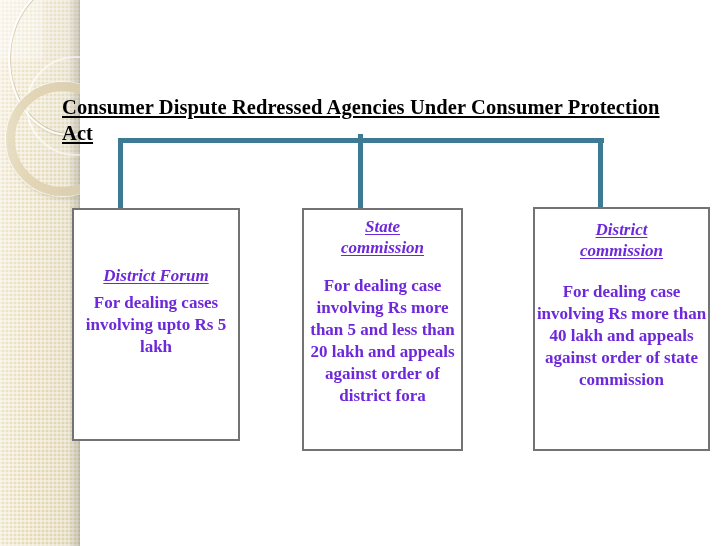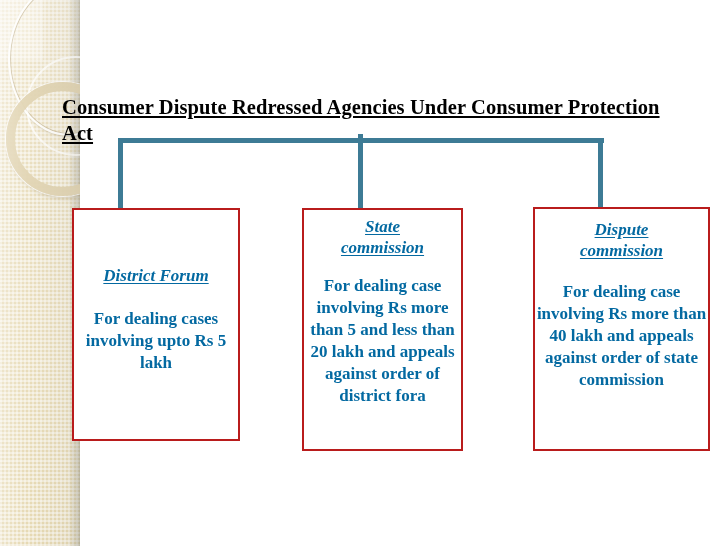--- a/index.html
+++ b/index.html
@@ -70,42 +70,42 @@
   .conn{position:absolute;background:#3d7b95;z-index:4;}
   #conn-h{left:120px;top:138px;width:484px;height:5px;}
   #conn-v1{left:118px;top:138px;width:5px;height:72px;}
   #conn-v2{left:358px;top:134px;width:5px;height:76px;}
   #conn-v3{left:598px;top:138px;width:5px;height:72px;}
 
   
   .box{
     position:absolute;
     background:#ffffff;
-    border:2px solid #b91c1c;
+    border:2px solid #737373;
     box-sizing:border-box;
     text-align:center;
-    color:#0369a1;
+    color:#6d28d9;
     z-index:5;
   }
   #box-district{left:72px;top:208px;width:168px;height:233px;}
   #box-state{left:302px;top:208px;width:161px;height:243px;}
   #box-national{left:533px;top:207px;width:177px;height:244px;}
 
   .box-heading{
     font-weight:bold;font-style:italic;
     text-decoration:underline;
     text-underline-offset:2px;
     font-size:17px;line-height:21px;
   }
   .box-body{
     font-weight:bold;font-size:17px;line-height:22px;
   }
 
   #box-district .box-heading{margin-top:55px;}
-  #box-district .box-body{margin-top:22px;}
+  #box-district .box-body{margin-top:6px;}
 
   #box-state .box-heading{margin-top:6px;}
   #box-state .box-body{margin-top:17px;}
 
   #box-national .box-heading{margin-top:10px;}
   #box-national .box-body{margin-top:20px;}
 </style>
 </head>
 <body>
 
@@ -134,19 +134,19 @@
   <div class="box" id="box-state">
     <div class="box-heading">
       <div>State</div>
       <div>commission</div>
     </div>
     <div class="box-body">For dealing case involving Rs more than 5 and less than 20 lakh and appeals against order of district fora</div>
   </div>
 
   <div class="box" id="box-national">
     <div class="box-heading">
-      <div>Dispute</div>
+      <div>District</div>
       <div>commission</div>
     </div>
     <div class="box-body">For dealing case involving Rs more than 40 lakh and appeals against order of state commission</div>
   </div>
 
 </div>
 
 </body></html>

